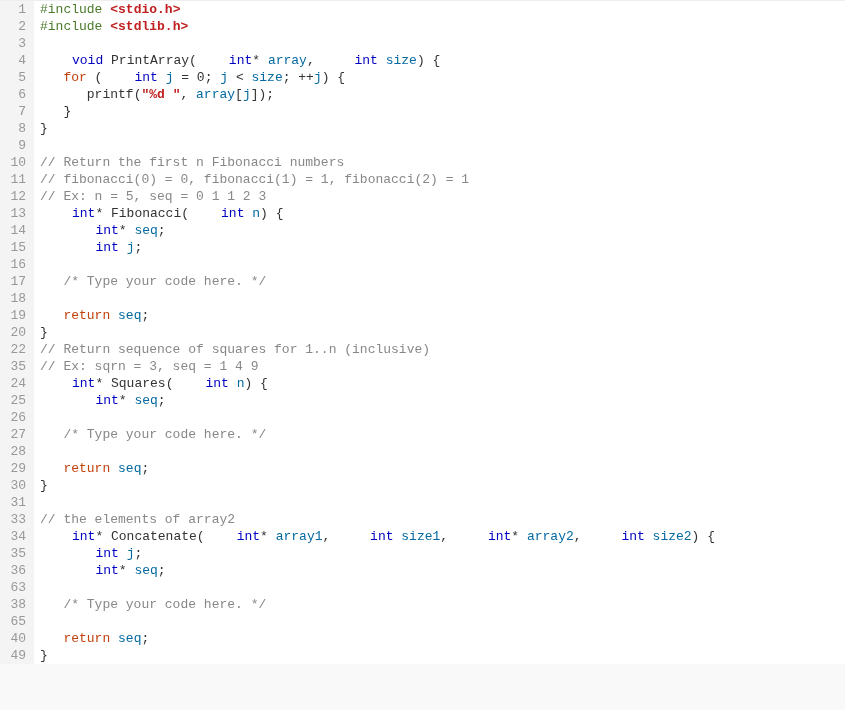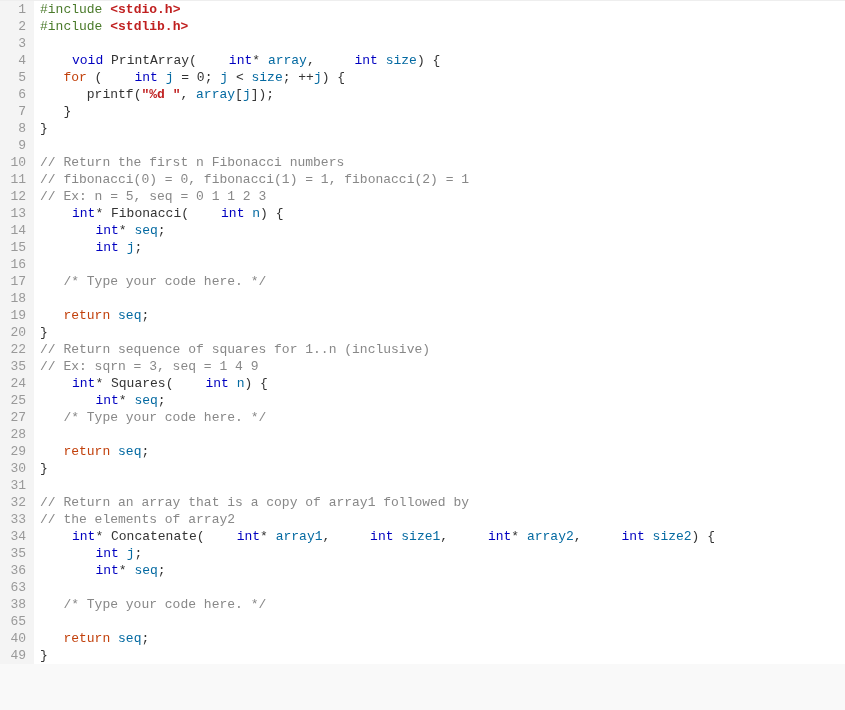--- a/index.html
+++ b/index.html
@@ -63,26 +63,26 @@
     <div class="line"><div class="gutter">15</div><div class="code"><span class="pn">   </span><span class="ty">int</span><span class="pn"> </span><span class="id">j</span><span class="pn">;</span></div></div>
     <div class="line"><div class="gutter">16</div><div class="code"></div></div>
     <div class="line"><div class="gutter">17</div><div class="code"><span class="pn">   </span><span class="cm">/* Type your code here. */</span></div></div>
     <div class="line"><div class="gutter">18</div><div class="code"></div></div>
     <div class="line"><div class="gutter">19</div><div class="code"><span class="pn">   </span><span class="kw">return</span><span class="pn"> </span><span class="id">seq</span><span class="pn">;</span></div></div>
     <div class="line"><div class="gutter">20</div><div class="code"><span class="pn">}</span></div></div>
     <div class="line"><div class="gutter">22</div><div class="code"><span class="cm">// Return sequence of squares for 1..n (inclusive)</span></div></div>
     <div class="line"><div class="gutter">35</div><div class="code"><span class="cm">// Ex: sqrn = 3, seq = 1 4 9</span></div></div>
     <div class="line"><div class="gutter">24</div><div class="code"><span class="ty">int</span><span class="pn">* </span><span class="fn">Squares</span><span class="pn">(</span><span class="ty">int</span><span class="pn"> </span><span class="id">n</span><span class="pn">) {</span></div></div>
     <div class="line"><div class="gutter">25</div><div class="code"><span class="pn">   </span><span class="ty">int</span><span class="pn">* </span><span class="id">seq</span><span class="pn">;</span></div></div>
+    <div class="line"><div class="gutter">26</div><div class="code"></div></div>
     <div class="line"><div class="gutter">27</div><div class="code"><span class="pn">   </span><span class="cm">/* Type your code here. */</span></div></div>
     <div class="line"><div class="gutter">28</div><div class="code"></div></div>
     <div class="line"><div class="gutter">29</div><div class="code"><span class="pn">   </span><span class="kw">return</span><span class="pn"> </span><span class="id">seq</span><span class="pn">;</span></div></div>
     <div class="line"><div class="gutter">30</div><div class="code"><span class="pn">}</span></div></div>
     <div class="line"><div class="gutter">31</div><div class="code"></div></div>
-    <div class="line"><div class="gutter">32</div><div class="code"><span class="cm">// Return an array that is a copy of array1 followed by</span></div></div>
     <div class="line"><div class="gutter">33</div><div class="code"><span class="cm">// the elements of array2</span></div></div>
     <div class="line"><div class="gutter">34</div><div class="code"><span class="ty">int</span><span class="pn">* </span><span class="fn">Concatenate</span><span class="pn">(</span><span class="ty">int</span><span class="pn">* </span><span class="id">array1</span><span class="pn">, </span><span class="ty">int</span><span class="pn"> </span><span class="id">size1</span><span class="pn">, </span><span class="ty">int</span><span class="pn">* </span><span class="id">array2</span><span class="pn">, </span><span class="ty">int</span><span class="pn"> </span><span class="id">size2</span><span class="pn">) {</span></div></div>
     <div class="line"><div class="gutter">35</div><div class="code"><span class="pn">   </span><span class="ty">int</span><span class="pn"> </span><span class="id">j</span><span class="pn">;</span></div></div>
     <div class="line"><div class="gutter">36</div><div class="code"><span class="pn">   </span><span class="ty">int</span><span class="pn">* </span><span class="id">seq</span><span class="pn">;</span></div></div>
     <div class="line"><div class="gutter">63</div><div class="code"></div></div>
     <div class="line"><div class="gutter">38</div><div class="code"><span class="pn">   </span><span class="cm">/* Type your code here. */</span></div></div>
     <div class="line"><div class="gutter">65</div><div class="code"></div></div>
     <div class="line"><div class="gutter">40</div><div class="code"><span class="pn">   </span><span class="kw">return</span><span class="pn"> </span><span class="id">seq</span><span class="pn">;</span></div></div>
     <div class="line"><div class="gutter">49</div><div class="code"><span class="pn">}</span></div></div>
   </div>

